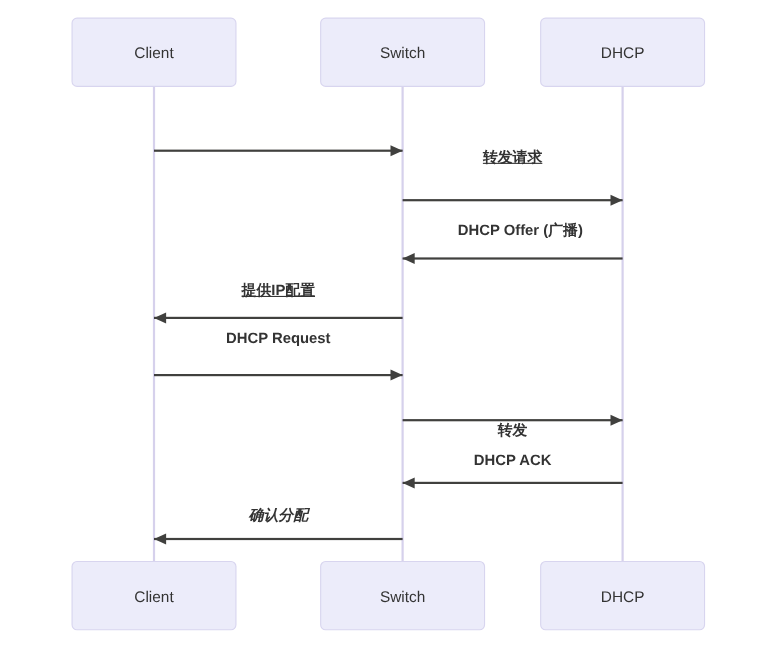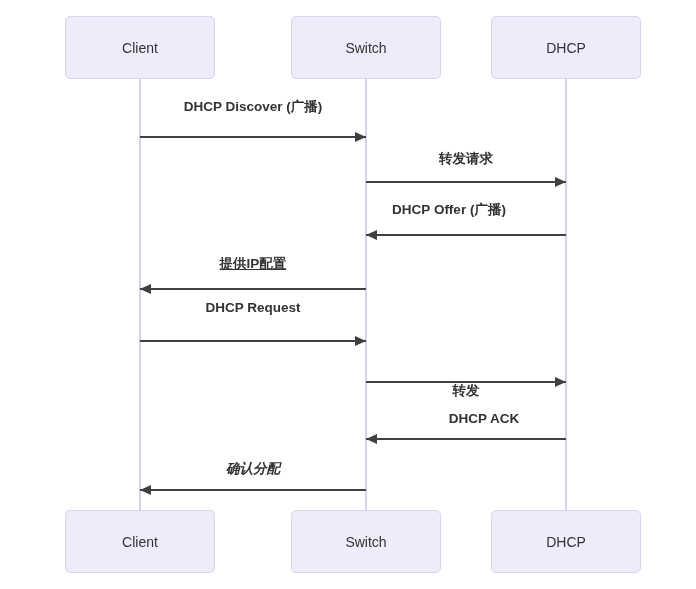--- a/index.html
+++ b/index.html
@@ -61,35 +61,34 @@
       <span class="actor-label">Client</span>
     </div>
     <div class="actor-box" style="left: 291px; top: 510px; width: 150px; height: 63px;">
       <span class="actor-label">Switch</span>
     </div>
     <div class="actor-box" style="left: 491px; top: 510px; width: 150px; height: 63px;">
       <span class="actor-label">DHCP</span>
     </div>
     <div class="msg-line" style="left: 140px; top: 136px; width: 226px;"></div>
     <div class="arrowhead right" style="top: 131.5px; left: 355px;"></div>
-    <div class="msg-label" style="left: 253px; top: 100px;">DHCP Discover (广播)</div>
     <div class="msg-line" style="left: 366px; top: 181px; width: 200px;"></div>
     <div class="arrowhead right" style="top: 176.5px; left: 555px;"></div>
-    <div class="msg-label" style="left: 466px; top: 152px;">转发请求</div>
+    <div class="msg-label" style="left: 466px; top: 136px; text-decoration: underline;">转发请求</div>
     <div class="msg-line" style="left: 366px; top: 234px; width: 200px;"></div>
     <div class="arrowhead left" style="top: 229.5px; left: 366px;"></div>
-    <div class="msg-label" style="left: 442px; top: 203px; padding-left: 14px;">DHCP Offer (广播)</div>
+    <div class="msg-label" style="left: 466px; top: 203px; padding-left: 14px;">DHCP Offer (广播)</div>
     <div class="msg-line" style="left: 140px; top: 288px; width: 226px;"></div>
     <div class="arrowhead left" style="top: 283.5px; left: 140px;"></div>
     <div class="msg-label" style="left: 253px; top: 257px; text-decoration: underline;">提供IP配置</div>
     <div class="msg-line" style="left: 140px; top: 340px; width: 226px;"></div>
     <div class="arrowhead right" style="top: 335.5px; left: 355px;"></div>
     <div class="msg-label" style="left: 253px; top: 301px;">DHCP Request</div>
     <div class="msg-line" style="left: 366px; top: 381px; width: 200px;"></div>
     <div class="arrowhead right" style="top: 376.5px; left: 555px;"></div>
     <div class="msg-label" style="left: 466px; top: 384px;">转发</div>
     <div class="msg-line" style="left: 366px; top: 438px; width: 200px;"></div>
     <div class="arrowhead left" style="top: 433.5px; left: 366px;"></div>
-    <div class="msg-label" style="left: 484px; top: 412px;">DHCP ACK</div>
+    <div class="msg-label" style="left: 466px; top: 412px;">DHCP ACK</div>
     <div class="msg-line" style="left: 140px; top: 489px; width: 226px;"></div>
     <div class="arrowhead left" style="top: 484.5px; left: 140px;"></div>
     <div class="msg-label" style="left: 253px; top: 462px; font-style: italic;">确认分配</div>
   </div>
 
 </body></html>

